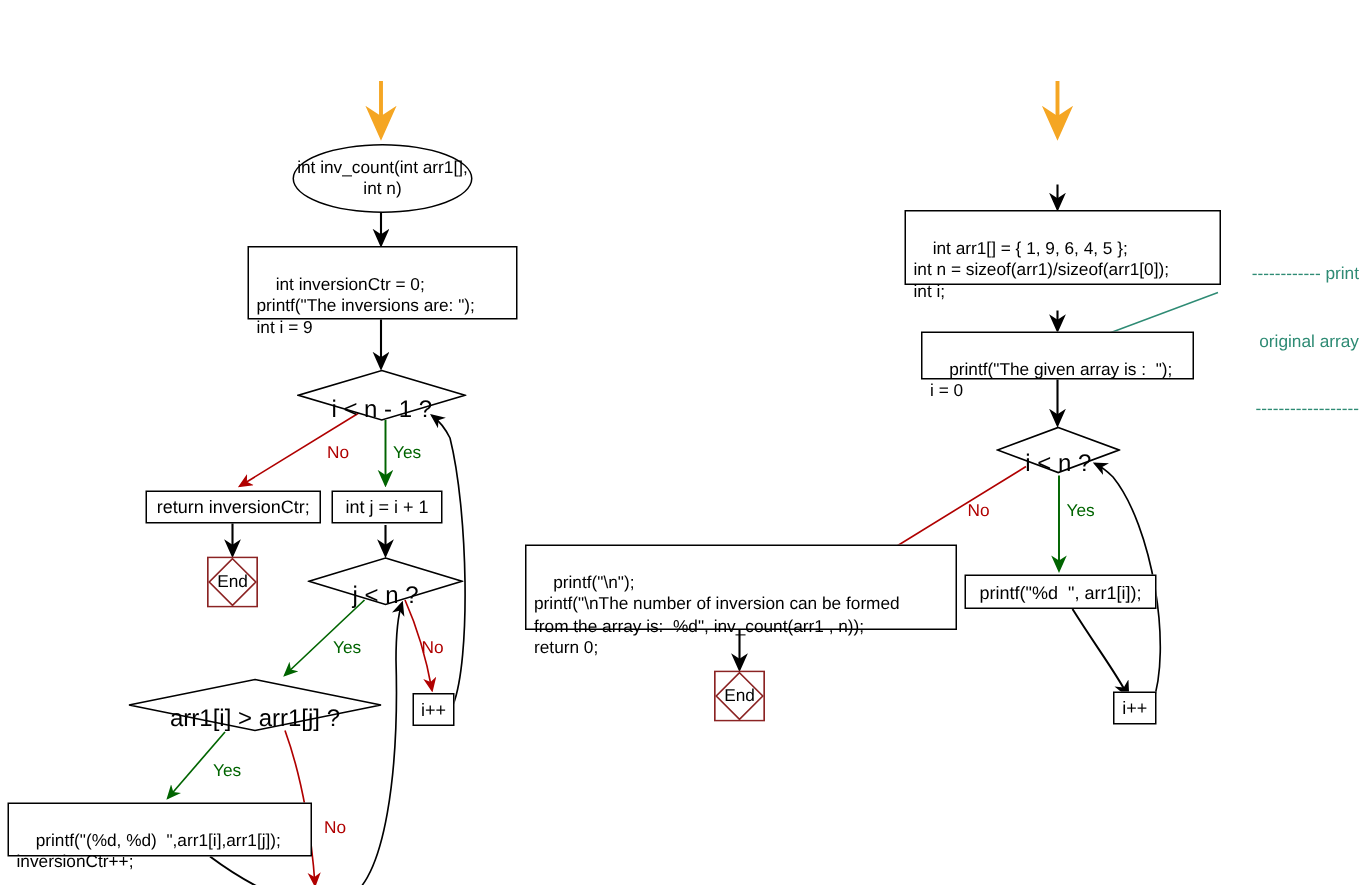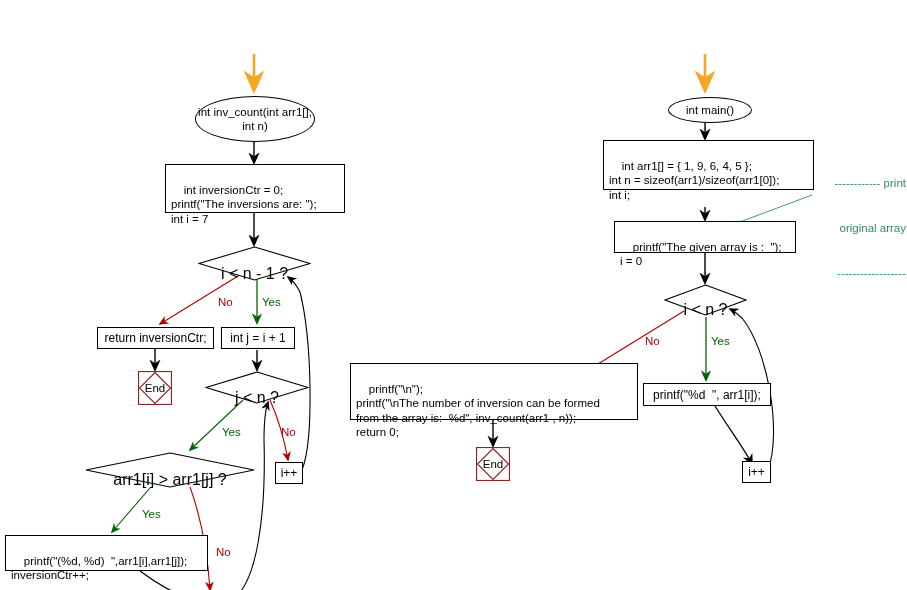--- a/index.html
+++ b/index.html
@@ -96,21 +96,21 @@
   </svg>
 
   <div class="node ellipse" style="left:195px;top:56px;width:120px;height:46px;">
     <span>int inv_count(int
 arr1[], int n)</span>
   </div>
 
   <div class="node proc" style="left:165px;top:124px;width:180px;height:49px;">
     <span>int inversionCtr = 0;
 printf("The inversions are: ");
-int i = 7</span>
+int i = 9</span>
   </div>
 
   <div class="diamond-wrap" style="left:198px;top:206px;width:113px;height:35px;">
     <svg width="113" height="35">
       <polygon points="56.5,1 112,17.5 56.5,34 1,17.5" fill="#fff" stroke="#000" stroke-width="1.1"></polygon>
     </svg>
     <span class="dlabel">i &lt; n - 1 ?</span>
   </div>
 
   <div class="edge-label lbl-no" style="left:218px;top:256px;">No</div>
@@ -158,23 +158,20 @@
 
   <div class="node proc" style="left:5px;top:495px;width:203px;height:36px;">
     <span>printf("(%d, %d)  ",arr1[i],arr1[j]);
 inversionCtr++;</span>
   </div>
 
   <div class="node small-box" style="left:200px;top:552px;width:30px;height:22px;">
     <span>j++</span>
   </div>
 
-  <div class="node ellipse" style="left:668px;top:57px;width:84px;height:26px;">
-    <span>int main()</span>
-  </div>
 
   <div class="node proc" style="left:603px;top:100px;width:211px;height:50px;">
     <span>int arr1[] = { 1, 9, 6, 4, 5 };
 int n = sizeof(arr1)/sizeof(arr1[0]);
 int i;</span>
   </div>
 
   <div class="comment" style="left:806px;top:106px;width:100px;">
     <div class="dash">------------ print</div>
     <div>original array</div>

